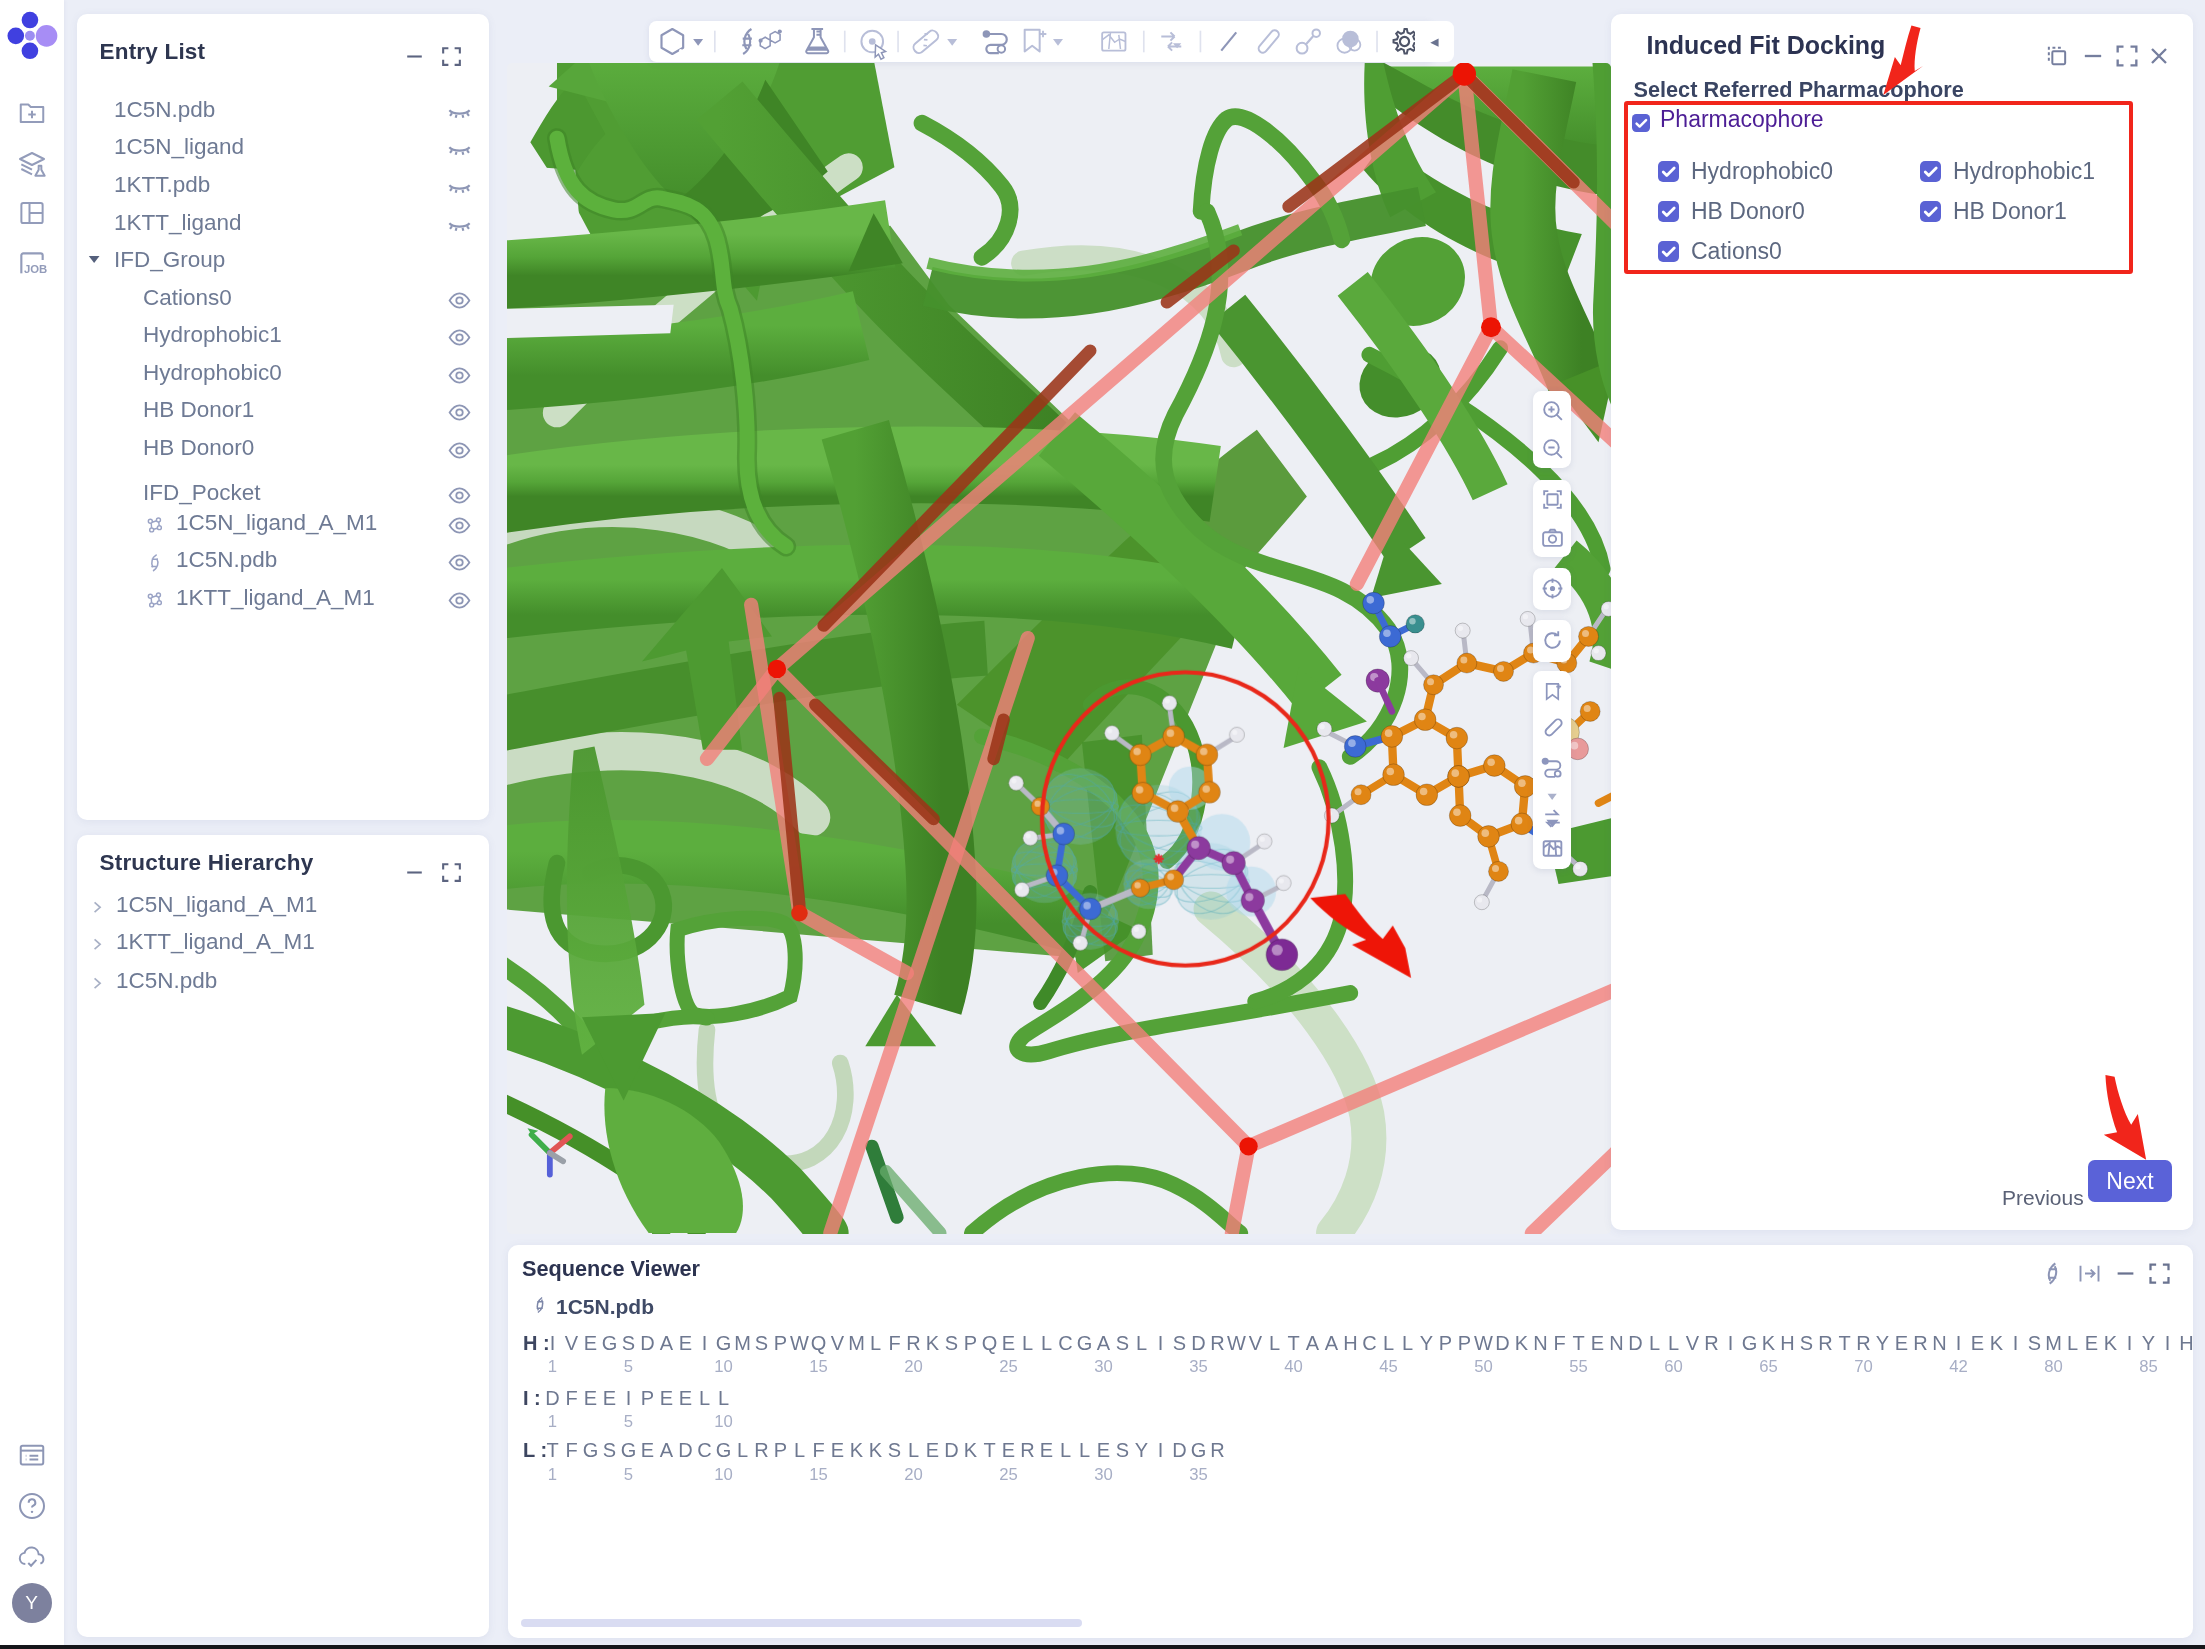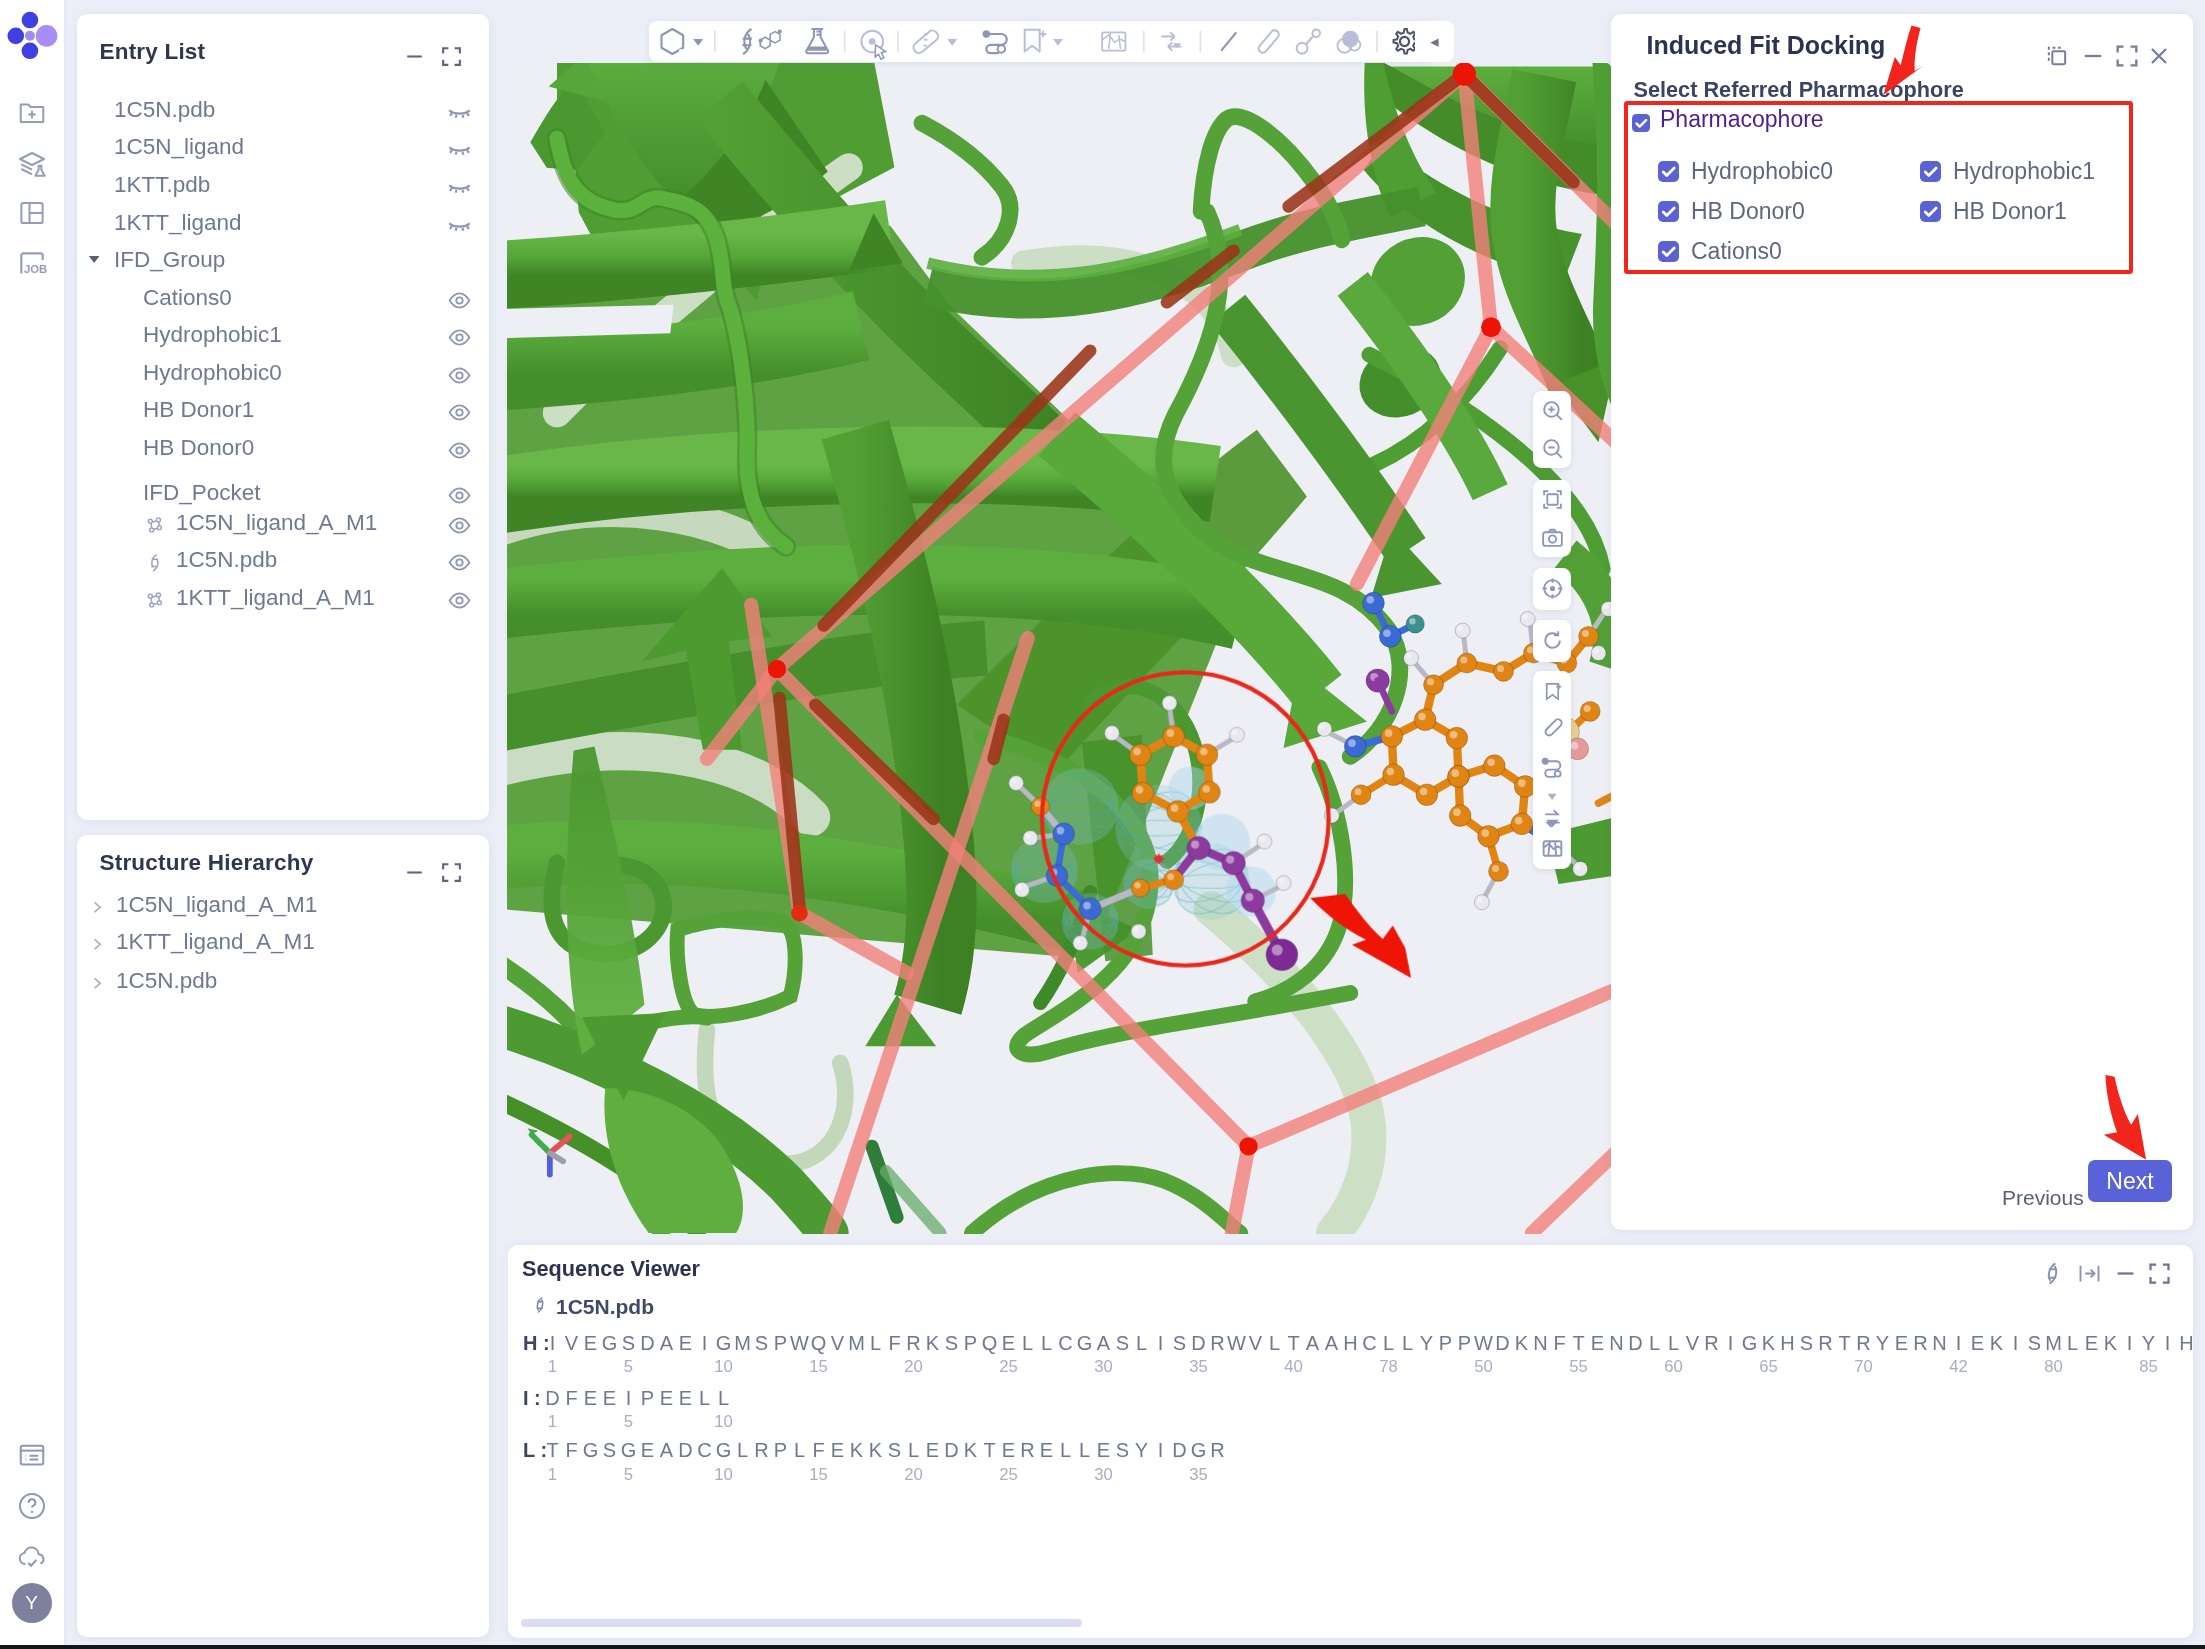--- a/index.html
+++ b/index.html
@@ -971,21 +971,21 @@
         <span class="c">35</span>
         <span class="c"></span>
         <span class="c"></span>
         <span class="c"></span>
         <span class="c"></span>
         <span class="c">40</span>
         <span class="c"></span>
         <span class="c"></span>
         <span class="c"></span>
         <span class="c"></span>
-        <span class="c">78</span>
+        <span class="c">45</span>
         <span class="c"></span>
         <span class="c"></span>
         <span class="c"></span>
         <span class="c"></span>
         <span class="c">50</span>
         <span class="c"></span>
         <span class="c"></span>
         <span class="c"></span>
         <span class="c"></span>
         <span class="c">55</span>

